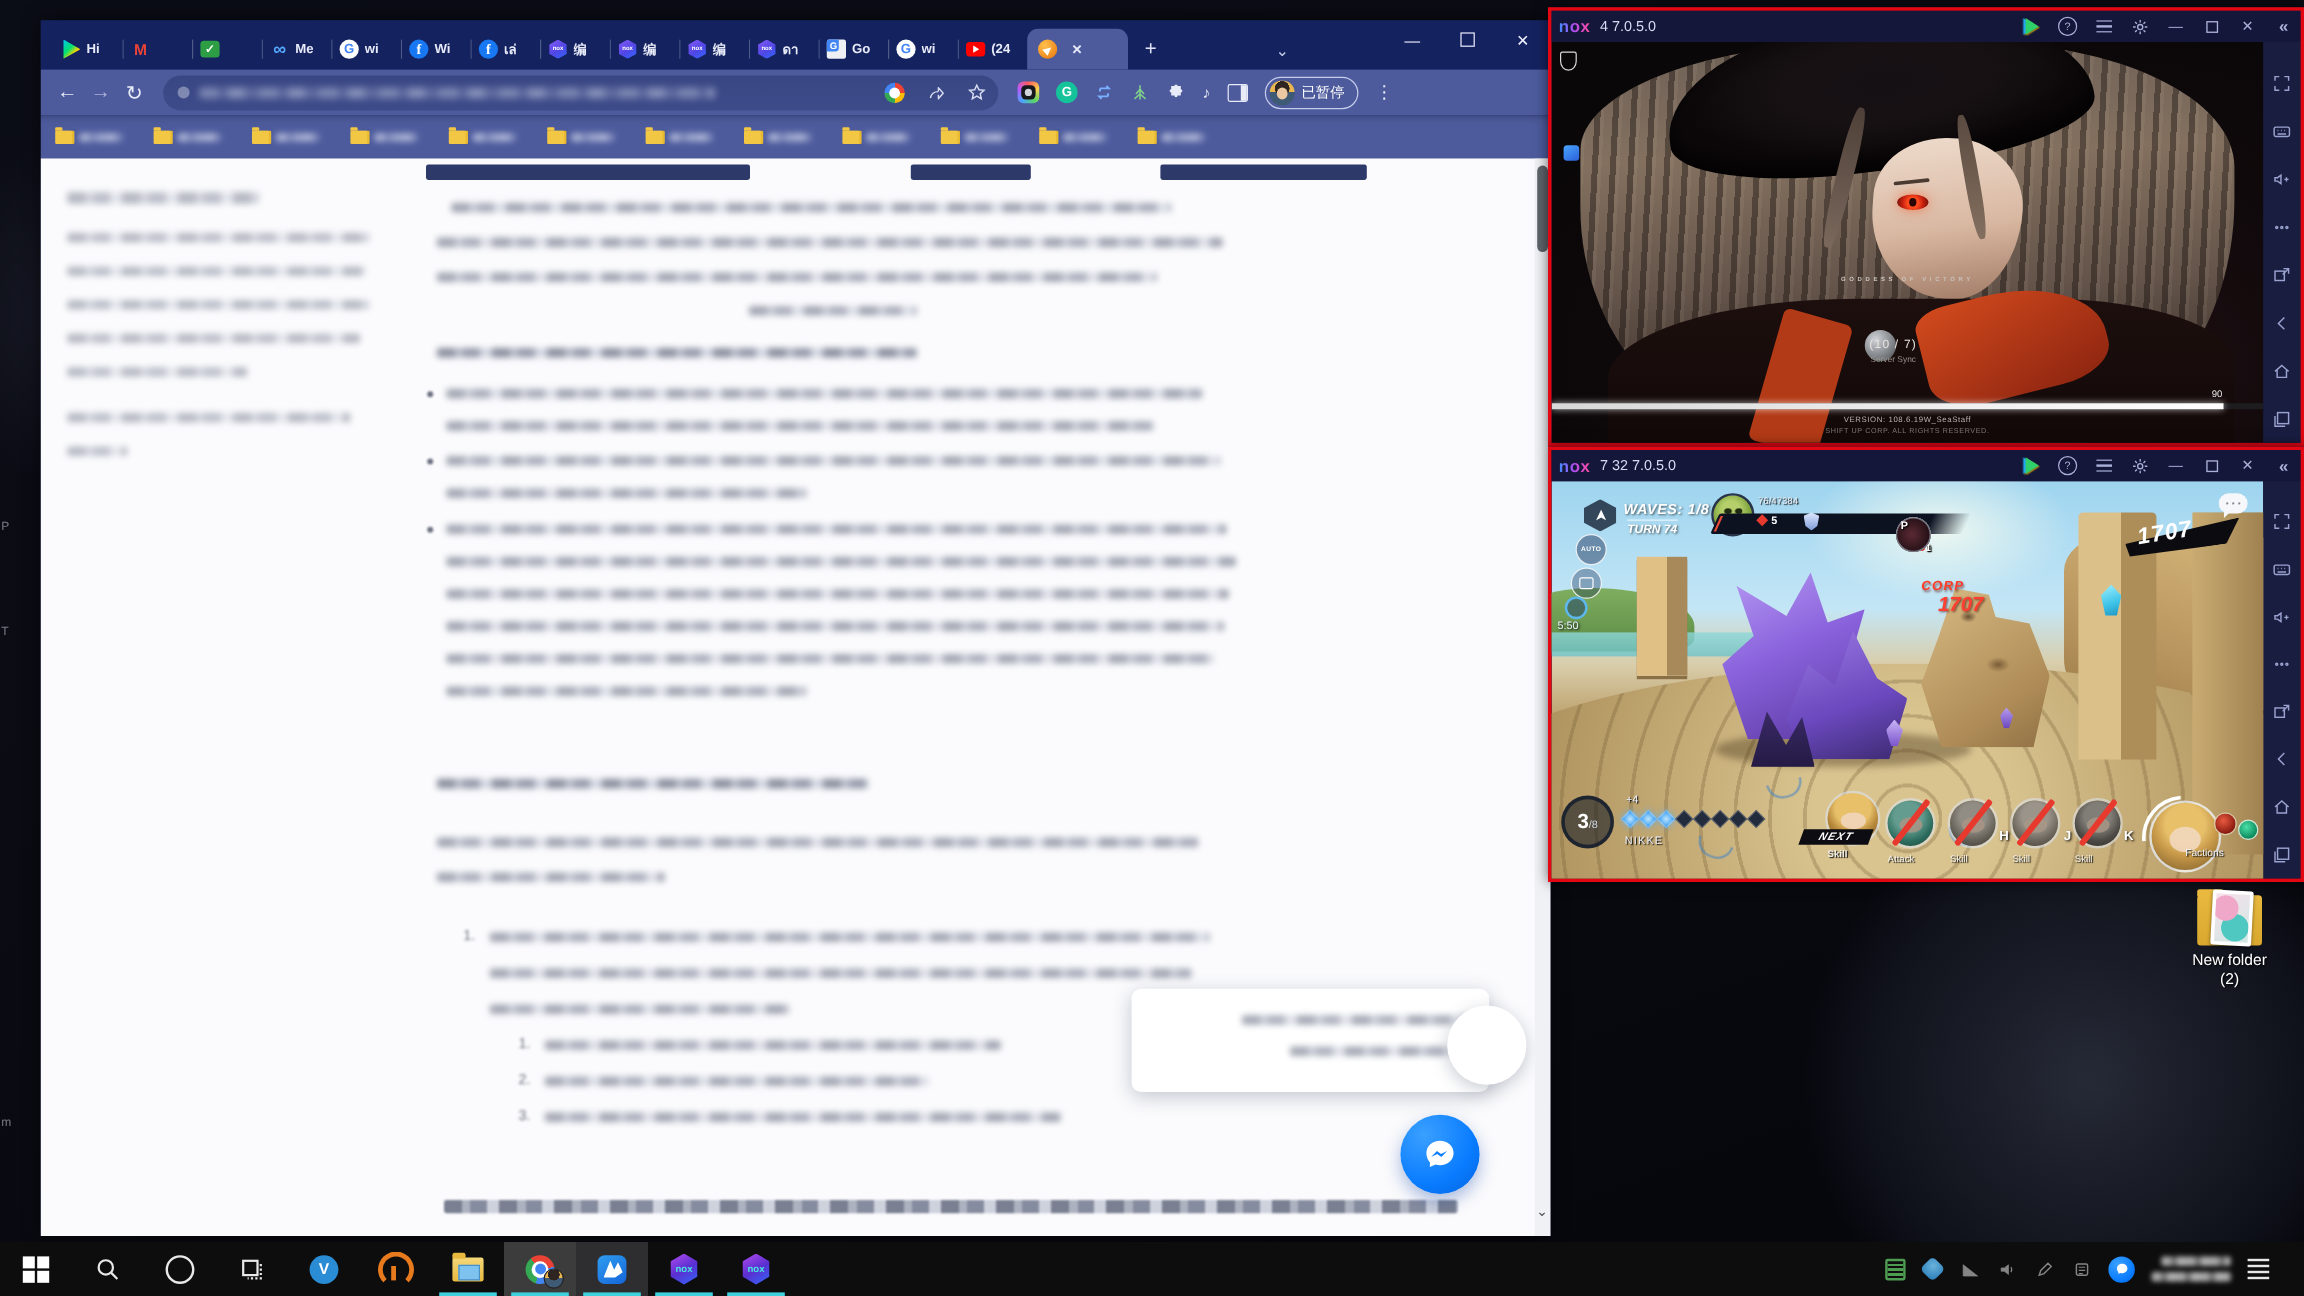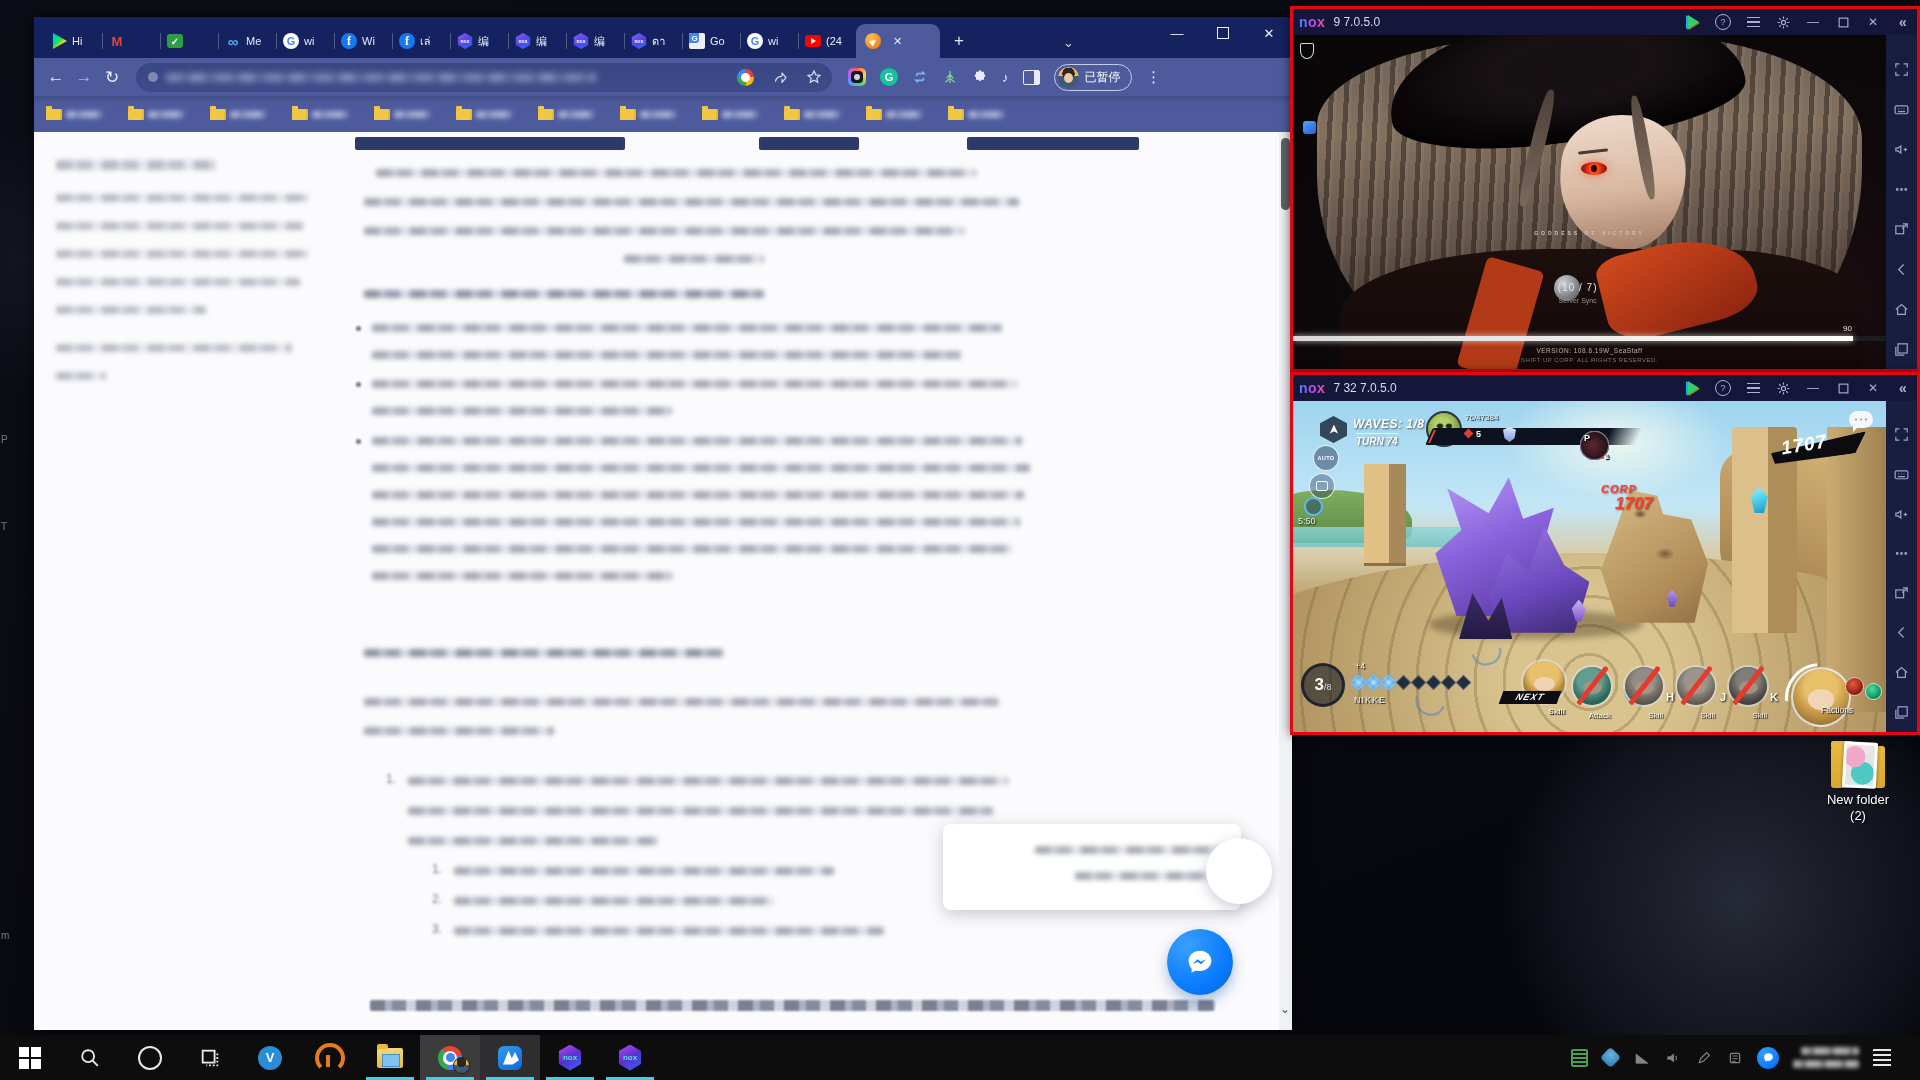--- a/index.html
+++ b/index.html
@@ -7,21 +7,21 @@
         font-family:"Liberation Sans",sans-serif;-webkit-font-smoothing:antialiased;}
   
   #desktop{position:absolute;inset:0;background:
     radial-gradient(340px 340px at 1740px 900px, rgba(150,165,200,.22), rgba(90,100,140,.10) 55%, transparent 70%),
     radial-gradient(200px 200px at 60px 260px, rgba(120,130,170,.10), transparent 70%),
     linear-gradient(160deg,#0b0d16 0%,#0a0b12 50%,#05060b 100%);}
   .edgeMark{position:absolute;color:rgba(220,225,235,.5);font-size:10px;left:1px;}
   
   #chrome{position:absolute;left:34px;top:17px;width:1258px;height:1013px;background:#14235f;box-shadow:0 0 14px rgba(0,0,0,.6);}
   .tabbar{position:relative;height:41px;background:#14235f;display:flex;align-items:flex-end;}
-  .tabs{display:flex;align-items:flex-start;height:34px;margin-left:10px;}
+  .tabs{display:flex;align-items:flex-start;height:34px;margin-left:10px;font-weight:bold;}
   .tab{position:relative;display:flex;align-items:center;gap:5px;height:34px;padding:0 7px;max-width:60px;min-width:44px;overflow:hidden;cursor:pointer;}
   .tab:not(.active):not(:first-child)::before{content:"";position:absolute;left:0;top:9px;height:16px;width:1px;background:rgba(255,255,255,.25);}
   .tab.active{background:#4d5b9d;border-radius:9px 9px 0 0;max-width:76px;min-width:66px;padding:0 9px;}
   .tab.active::before{display:none;}
   .tlabel{color:#e7eaf8;font-size:11px;white-space:nowrap;overflow:hidden;}
   .tclose{color:#e7eaf8;font-size:11px;margin-left:2px;}
   .fav{position:relative;width:16px;height:16px;flex:0 0 16px;display:flex;align-items:center;justify-content:center;font-size:11px;font-weight:bold;}
   .fav::before{display:block;}
   .fav-play{clip-path:polygon(12% 0,100% 50%,12% 100%);background:linear-gradient(135deg,#00c3ff 0%,#00e072 45%,#ffd500 70%,#ff3a44 100%);}
   .fav-gmail::before{content:"M";color:#ea4335;font-size:13px;font-weight:900;}
@@ -251,21 +251,21 @@
   .p1 .pface{background:radial-gradient(circle at 50% 30%,#e8c06a 0 40%,#b98a3c 60%,#6a4a22);}
   .p2{left:68px;}.p2 .pface{background:radial-gradient(circle at 45% 35%,#8fe0cc 0 35%,#3f9a86 65%,#1d5c4e);}
   .p3{left:120px;}.p3 .pface{background:radial-gradient(circle at 50% 35%,#cfc8bc 0 35%,#8f887c 65%,#4e4a42);}
   .p4{left:172px;}.p4 .pface{background:radial-gradient(circle at 50% 35%,#dcd4c6 0 35%,#9a9184 65%,#57524a);}
   .p5{left:224px;}.p5 .pface{background:radial-gradient(circle at 50% 35%,#b8b2aa 0 35%,#6e6a64 65%,#3a3834);}
   .pslot .pface::after{content:"";position:absolute;left:25%;top:38%;width:50%;height:34%;border-radius:50%;background:rgba(240,214,190,.85);}
   .pslot.dead .pface{filter:brightness(.7);}
   .pslot.dead::after{content:"";position:absolute;left:46%;top:-12%;width:5px;height:124%;background:#e8392e;transform:rotate(38deg);border-radius:2px;}
   .nextb{position:absolute;left:-22px;top:30px;width:58px;height:13px;background:#0c0c12;transform:skewX(-20deg);
      color:#fff;font-size:9px;font-weight:800;font-style:italic;text-align:center;line-height:13px;letter-spacing:1px;}
-  .plab{position:absolute;left:0;right:0;top:44px;text-align:right;font-size:8px;color:rgba(255,255,255,.85);text-shadow:1px 1px 1px #000;}
+  .plab{position:absolute;left:0;right:0;top:44px;text-align:left;font-size:8px;color:rgba(255,255,255,.85);text-shadow:1px 1px 1px #000;}
   .p1 .plab{top:46px;font-weight:700;}
   .pkey{position:absolute;right:-11px;bottom:2px;font-size:11px;font-weight:800;color:#fff;text-shadow:1px 1px 2px #000;}
   .h-big{left:498px;top:266px;width:56px;height:56px;border-radius:50%;border:2px solid rgba(235,242,252,.8);
      background:radial-gradient(circle at 50% 32%,#e8c06a 0 34%,#c89a4a 55%,#7a5a28);overflow:hidden;cursor:pointer;}
   .h-big::after{content:"";position:absolute;left:26%;top:36%;width:48%;height:38%;border-radius:50%;background:rgba(242,216,190,.9);}
   .h-bigarc{left:492px;top:262px;width:64px;height:64px;border-radius:50%;border:3px solid transparent;border-left-color:#fff;transform:rotate(40deg);}
   .h-badge1{left:552px;top:276px;width:17px;height:17px;border-radius:50%;background:radial-gradient(circle at 40% 35%,#e85a40,#8a1a10 70%);border:1.5px solid #d8c8a8;}
   .h-badge2{left:572px;top:282px;width:15px;height:15px;border-radius:50%;background:radial-gradient(circle at 40% 35%,#4ae0a8,#0d8a5c 70%);border:1.5px solid #cfe8d8;}
   .h-fact{left:528px;top:304px;font-size:8.5px;color:#f0f4fa;text-shadow:1px 1px 1px #000;}
   
@@ -561,21 +561,21 @@
       <div class="vsb">
         <div class="thumb"></div>
         <div class="sbchev">⌄</div>
       </div>
     </div>
   </div>
 
   <div class="nox" id="nox1">
     <div class="ntitle">
       <span class="noxlogo">nox</span>
-      <span class="ntitletxt">9 7.0.5.0</span>
+      <span class="ntitletxt">4 7.0.5.0</span>
       <span class="ntools">
         <span class="nt">
             <span class="playtri"></span>
           </span>
         <span class="nt">
             <span class="helpc">?</span>
           </span>
         <span class="nt">
             <span class="menuc">
               <i></i>

